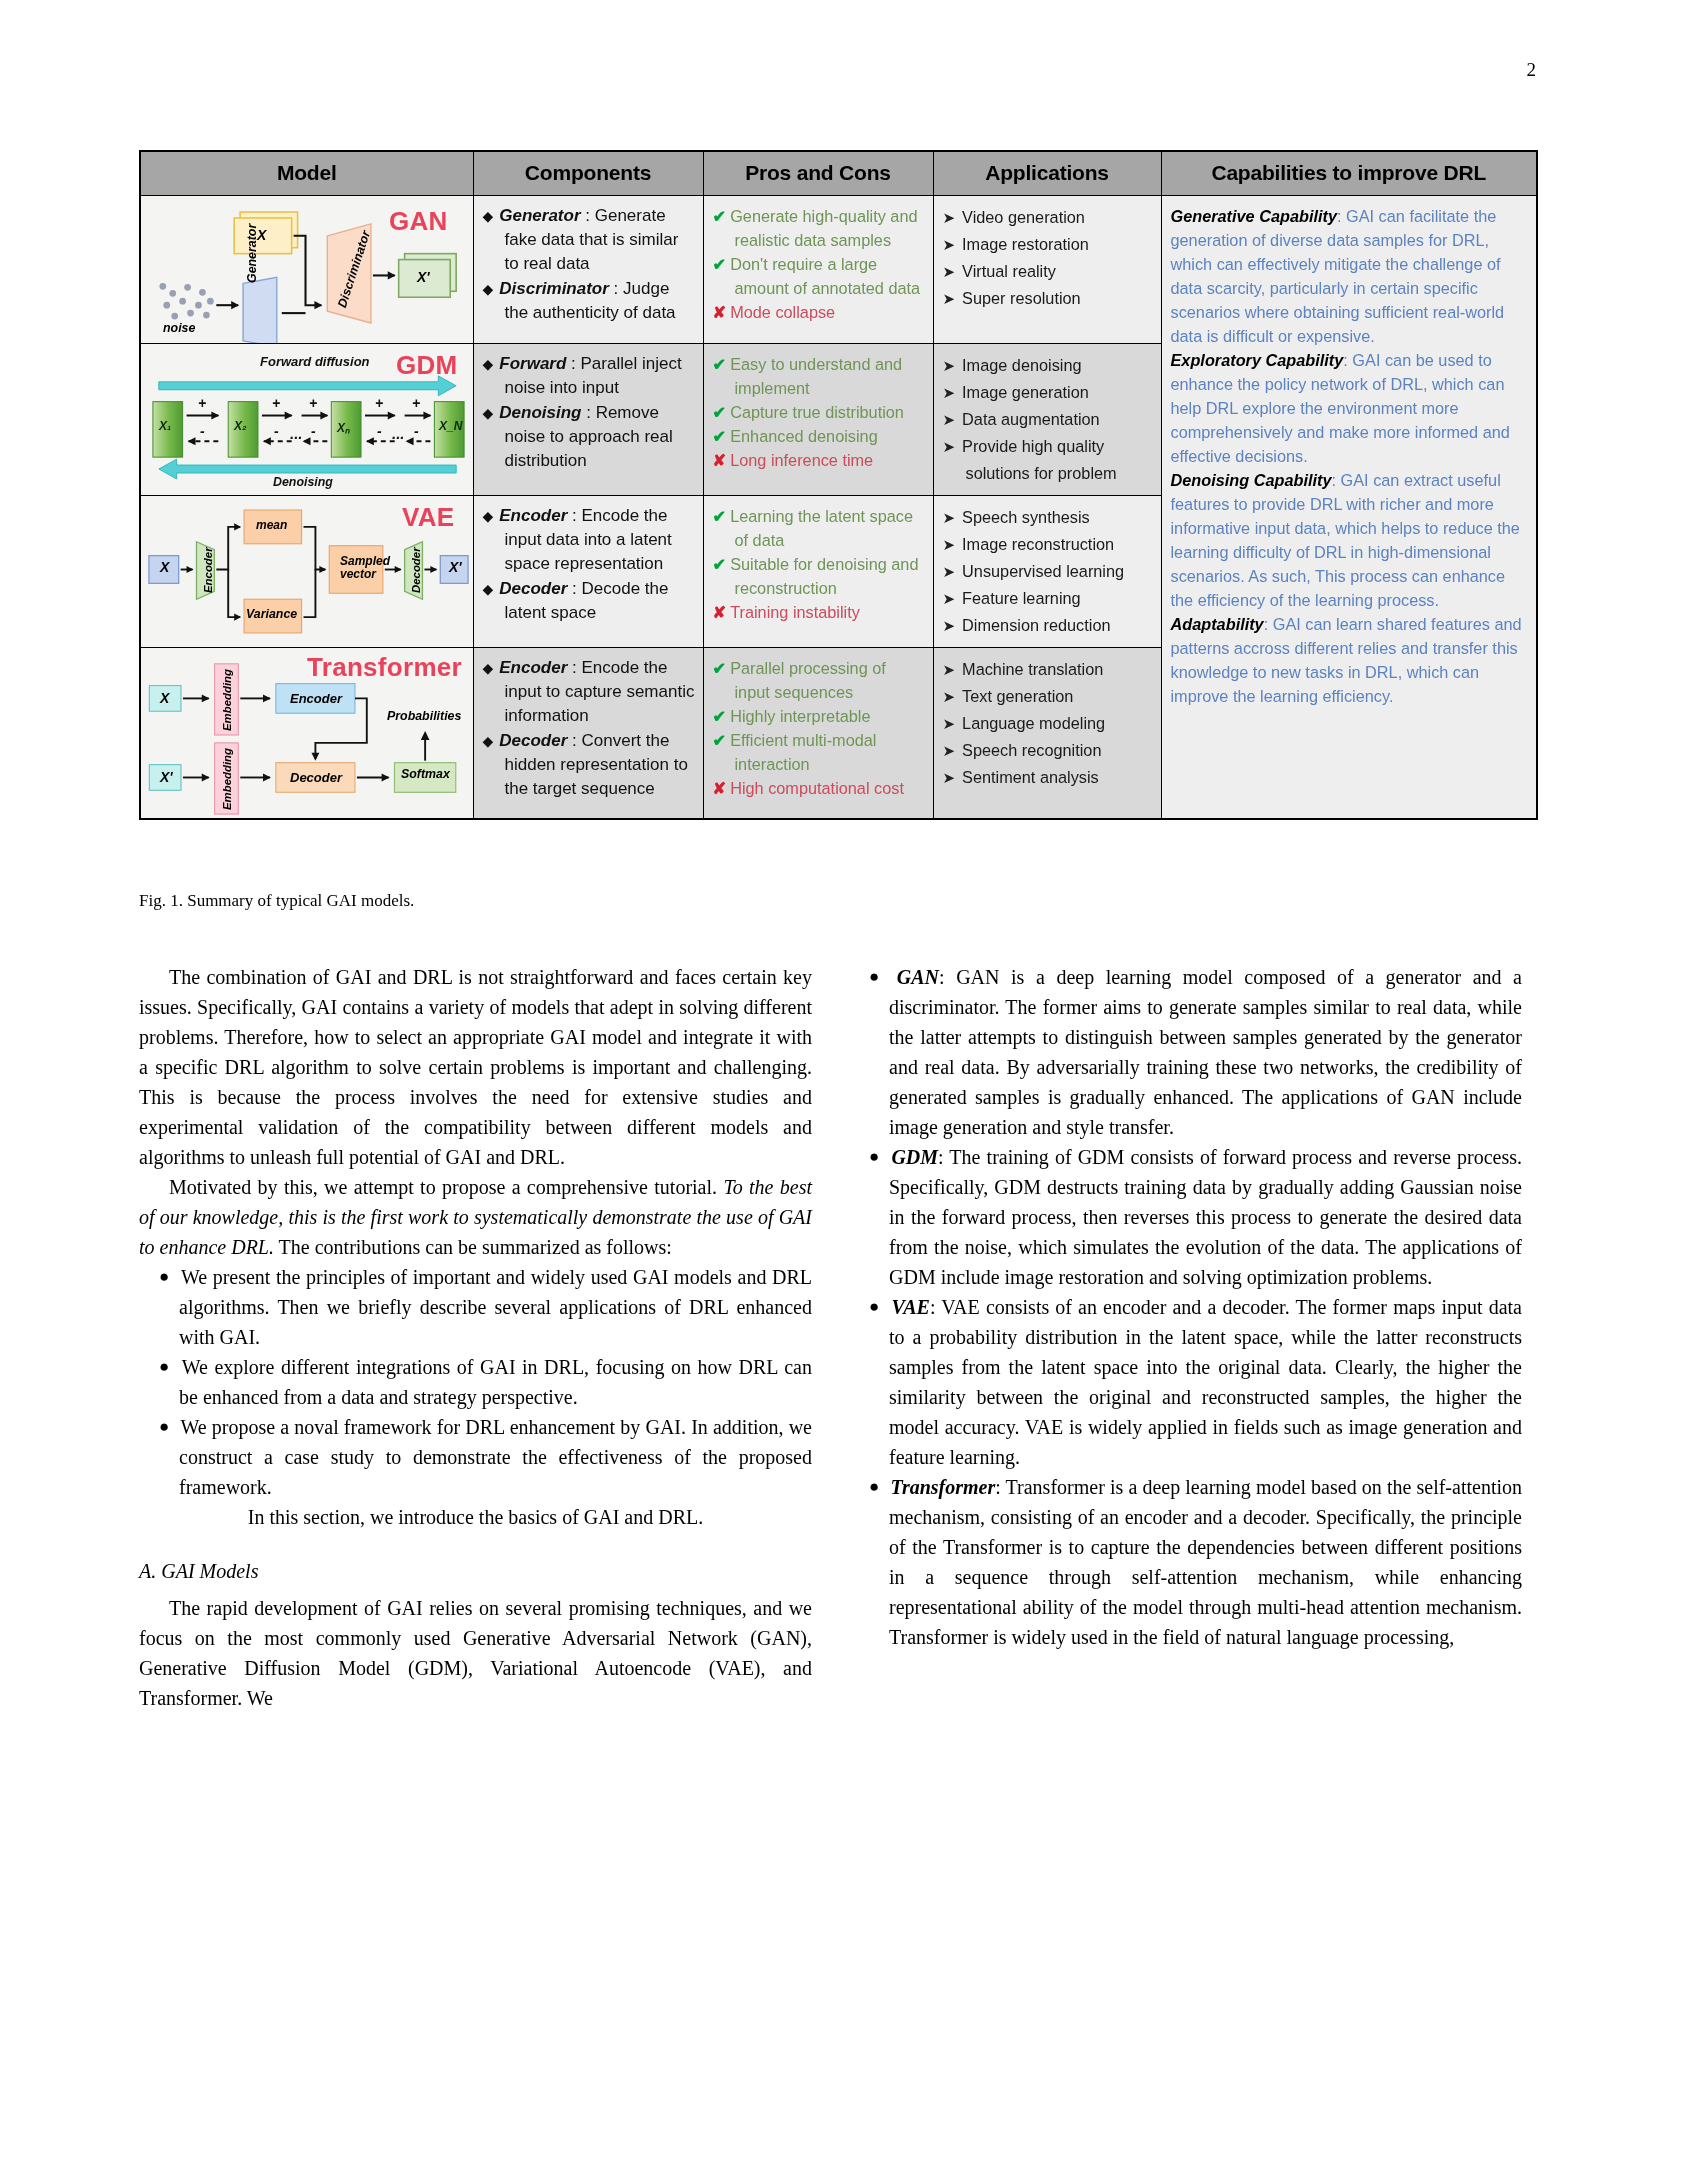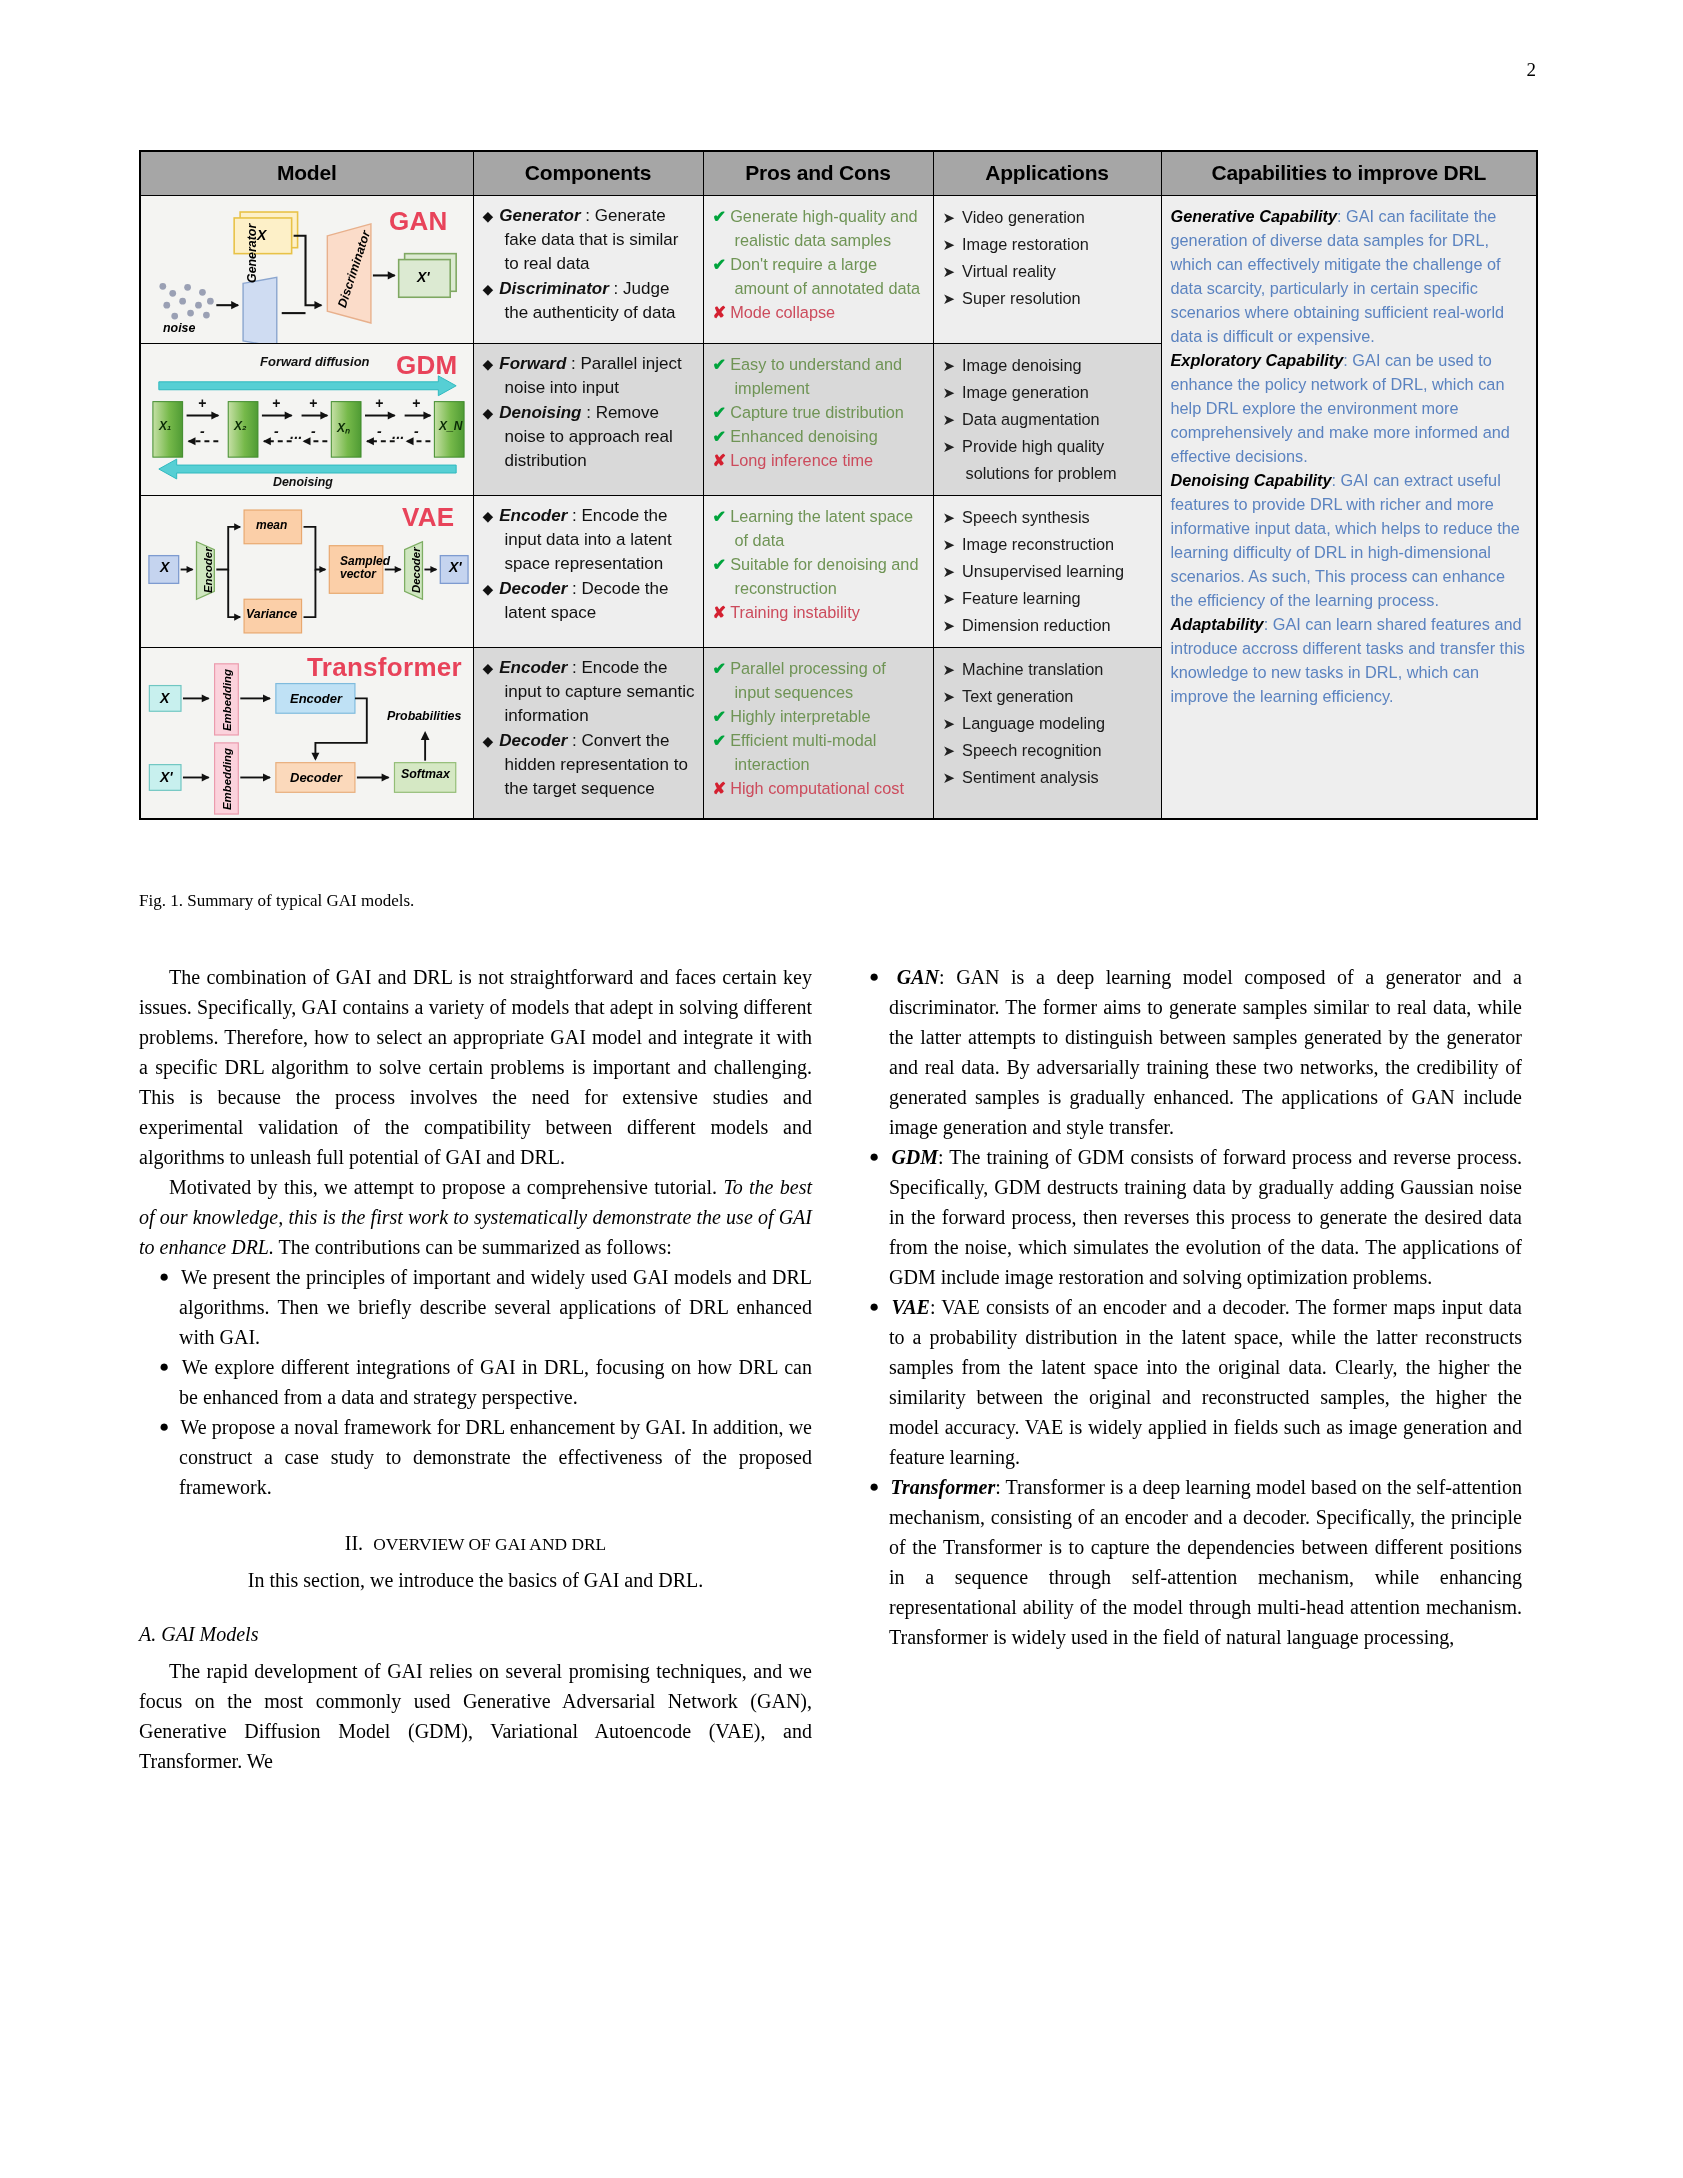--- a/index.html
+++ b/index.html
@@ -239,21 +239,21 @@
                 <li><span class="arw">➤</span><span>Super resolution</span></li>
               </ul>
             </div>
           </td>
           <td rowspan="4" style="background:#eeeeee;">
             <div class="cell-pad">
               <div class="cap-body">
                 <p><b>Generative Capability</b><span>: GAI can facilitate the generation of diverse data samples for DRL, which can effectively mitigate the challenge of data scarcity, particularly in certain specific scenarios where obtaining sufficient real-world data is difficult or expensive.</span></p>
                 <p><b>Exploratory Capability</b><span>: GAI can be used to enhance the policy network of DRL, which can help DRL explore the environment more comprehensively and make more informed and effective decisions.</span></p>
                 <p><b>Denoising Capability</b><span>: GAI can extract useful features to provide DRL with richer and more informative input data, which helps to reduce the learning difficulty of DRL in high-dimensional scenarios. As such, This process can enhance the efficiency of the learning process.</span></p>
-                <p><b>Adaptability</b><span>: GAI can learn shared features and introduce accross different tasks and transfer this knowledge to new tasks in DRL, which can improve the learning efficiency.</span></p>
+                <p><b>Adaptability</b><span>: GAI can learn shared features and patterns accross different relies and transfer this knowledge to new tasks in DRL, which can improve the learning efficiency.</span></p>
               </div>
             </div>
           </td>
         </tr>
 
         <tr class="row-even">
           <td class="cell-diagram">
             <div class="dg">
               <svg width="333" height="147" viewBox="0 0 336 148">
                 <defs>
@@ -517,21 +517,20 @@
   <div class="figcaption">Fig. 1.   Summary of typical GAI models.</div>
 
   <div class="col colL">
     <p>The combination of GAI and DRL is not straightforward and faces certain key issues. Specifically, GAI contains a variety of models that adept in solving different problems. Therefore, how to select an appropriate GAI model and integrate it with a specific DRL algorithm to solve certain problems is important and challenging. This is because the process involves the need for extensive studies and experimental validation of the compatibility between different models and algorithms to unleash full potential of GAI and DRL.</p>
     <p><span>Motivated by this, we attempt to propose a comprehensive tutorial. </span><span class="it">To the best of our knowledge, this is the first work to systematically demonstrate the use of GAI to enhance DRL.</span><span> The contributions can be summarized as follows:</span></p>
     <ul>
       <li><span class="bul">●</span><span>We present the principles of important and widely used GAI models and DRL algorithms. Then we briefly describe several applications of DRL enhanced with GAI.</span></li>
       <li><span class="bul">●</span><span>We explore different integrations of GAI in DRL, focusing on how DRL can be enhanced from a data and strategy perspective.</span></li>
       <li><span class="bul">●</span><span>We propose a noval framework for DRL enhancement by GAI. In addition, we construct a case study to demonstrate the effectiveness of the proposed framework.</span></li>
     </ul>
-    <div class="sec-head"><span>II.</span>&nbsp;&nbsp;<span class="sc">OVERVIEW OF GAI AND DRL</span></div>
     <p class="noindent" style="text-align:center;text-indent:0;">In this section, we introduce the basics of GAI and DRL.</p>
     <div class="sub-head">A.  GAI Models</div>
     <p>The rapid development of GAI relies on several promising techniques, and we focus on the most commonly used Generative Adversarial Network (GAN), Generative Diffusion Model (GDM), Variational Autoencode (VAE), and Transformer. We</p>
   </div>
 
   <div class="col colR">
     <ul>
       <li><span class="bul">●</span><i>GAN</i><span>: GAN is a deep learning model composed of a generator and a discriminator. The former aims to generate samples similar to real data, while the latter attempts to distinguish between samples generated by the generator and real data. By adversarially training these two networks, the credibility of generated samples is gradually enhanced. The applications of GAN include image generation and style transfer.</span></li>
       <li><span class="bul">●</span><i>GDM</i><span>: The training of GDM consists of forward process and reverse process. Specifically, GDM destructs training data by gradually adding Gaussian noise in the forward process, then reverses this process to generate the desired data from the noise, which simulates the evolution of the data. The applications of GDM include image restoration and solving optimization problems.</span></li>
       <li><span class="bul">●</span><i>VAE</i><span>: VAE consists of an encoder and a decoder. The former maps input data to a probability distribution in the latent space, while the latter reconstructs samples from the latent space into the original data. Clearly, the higher the similarity between the original and reconstructed samples, the higher the model accuracy. VAE is widely applied in fields such as image generation and feature learning.</span></li>

